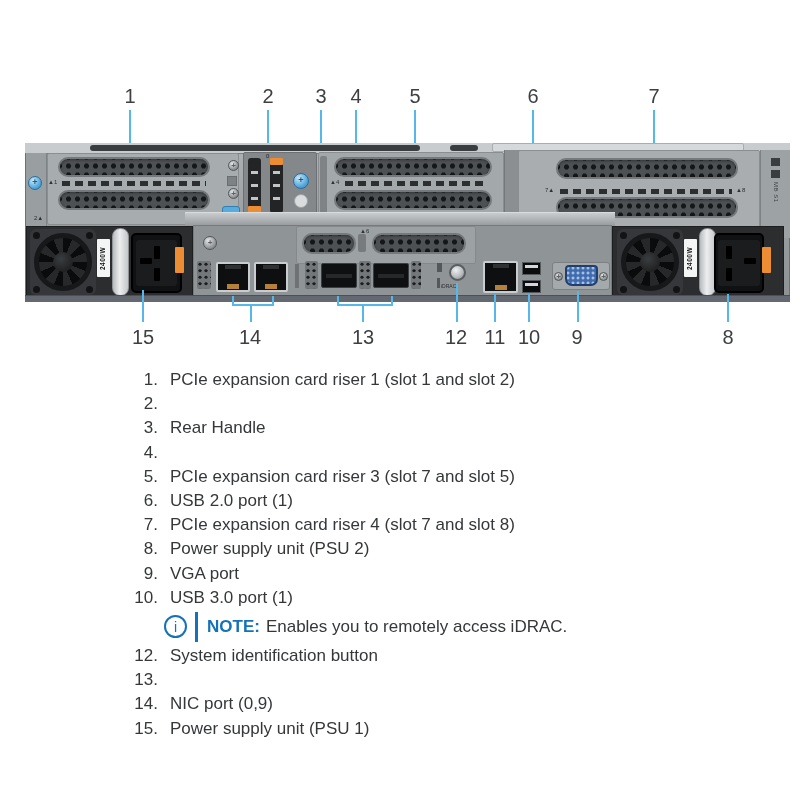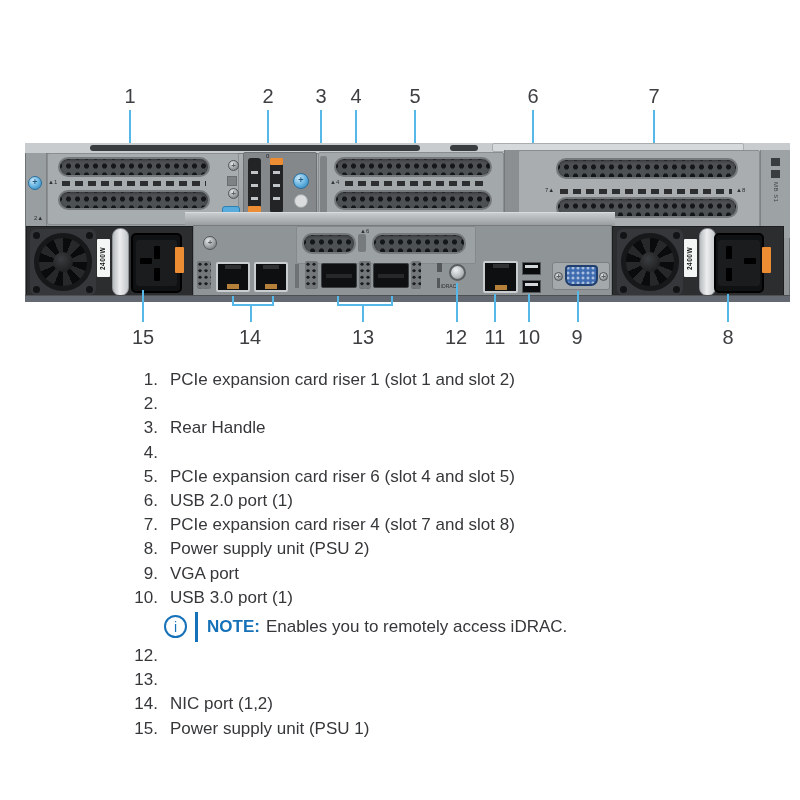--- a/index.html
+++ b/index.html
@@ -243,21 +243,21 @@
       </div>
     <div class="lrow">
         <span class="lnum">3.</span>
         <span class="ltxt">Rear Handle</span>
       </div>
     <div class="lrow">
         <span class="lnum">4.</span>
       </div>
     <div class="lrow">
         <span class="lnum">5.</span>
-        <span class="ltxt">PCIe expansion card riser 6 (slot 4 and slot 5)</span>
+        <span class="ltxt">PCIe expansion card riser 3 (slot 7 and slot 5)</span>
       </div>
     <div class="lrow">
         <span class="lnum">6.</span>
         <span class="ltxt">USB 2.0 port (1)</span>
       </div>
     <div class="lrow">
         <span class="lnum">7.</span>
         <span class="ltxt">PCIe expansion card riser 4 (slot 7 and slot 8)</span>
       </div>
     <div class="lrow">
@@ -274,27 +274,28 @@
       </div>
     <div class="nrow">
       <span class="note-icon">
           <i>i</i>
         </span>
       <span class="note-bar"></span>
       <span class="note-text"><b class="note-label">NOTE:</b><span>Enables you to remotely access iDRAC.</span></span>
     </div>
     <div class="lrow">
         <span class="lnum">12.</span>
+        <span class="ltxt">System identification button</span>
       </div>
     <div class="lrow">
         <span class="lnum">13.</span>
       </div>
     <div class="lrow">
         <span class="lnum">14.</span>
-        <span class="ltxt">NIC port (1,2)</span>
+        <span class="ltxt">NIC port (0,9)</span>
       </div>
     <div class="lrow">
         <span class="lnum">15.</span>
         <span class="ltxt">Power supply unit (PSU 1)</span>
       </div>
   </div>
 
 </div>
 
 </body></html>

